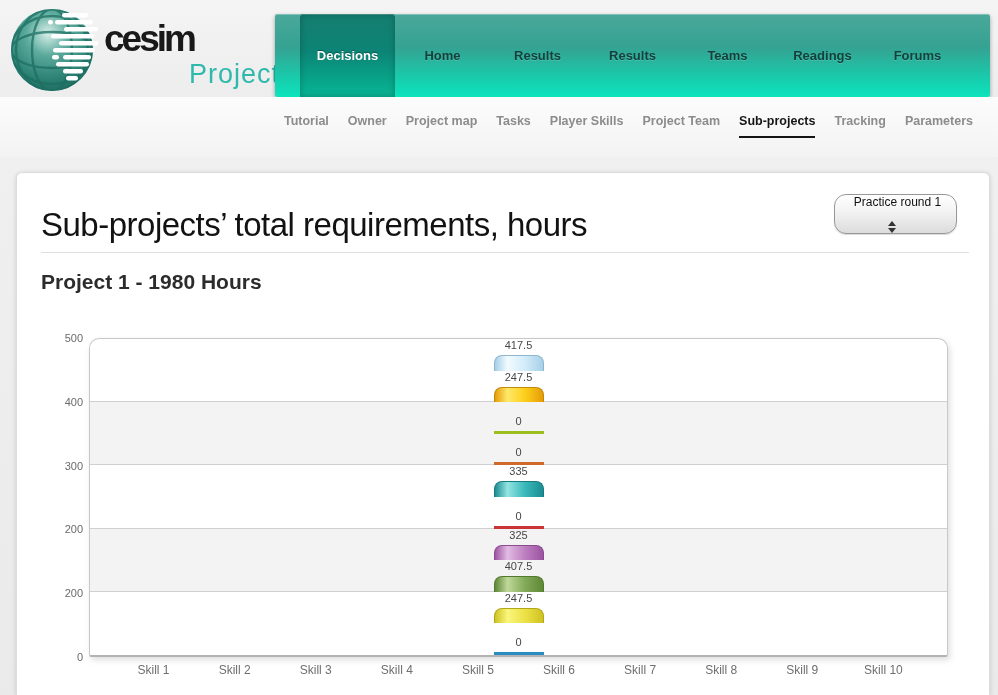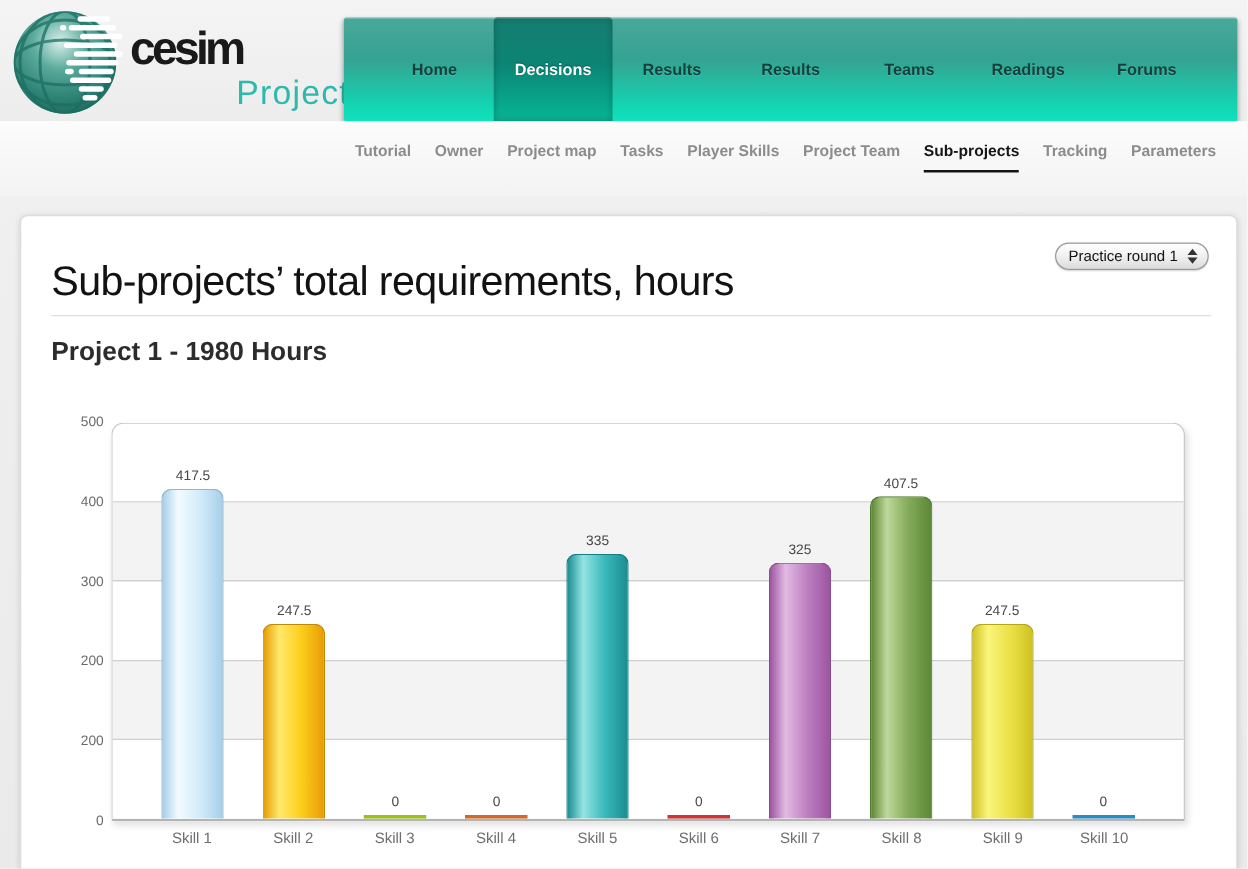--- a/index.html
+++ b/index.html
@@ -48,42 +48,42 @@
   .card { position:absolute; left:16px; top:172px; width:974px; height:523px;
     background:#ffffff; border:1px solid #dcdcdc; border-bottom:none;
     border-radius:6px 6px 0 0; box-shadow:0 1px 5px rgba(0,0,0,.14); }
 
   .page-title { position:absolute; left:24px; top:33px; font-size:33px;
     letter-spacing:-.5px; color:#121212; font-weight:normal; }
   .title-rule { position:absolute; left:24px; top:79px; width:928px; height:1px; background:#dfdfdf; }
   .page-subtitle { position:absolute; left:24px; top:97px; font-size:21px; color:#2c2c2c; }
 
   
-  .round-select { position:absolute; right:22px; top:21px; width:123px; height:22px;
+  .round-select { position:absolute; right:32px; top:21px; width:123px; height:40px;
     border:1px solid #979797; border-radius:12px;
     background: linear-gradient(180deg,#ffffff 0%, #f2f2f2 45%, #dcdcdc 100%);
     box-shadow: 0 1px 1px rgba(0,0,0,.15);
-    display:flex; align-items:center; cursor:pointer; }
+    display:flex; align-items:center; cursor:pointer;flex-direction:column; }
   .round-select .sel-label { flex:1; text-align:center; font-size:12px; color:#111; padding-left:4px; }
   .round-select .spin { width:18px; display:flex; flex-direction:column; align-items:center; gap:2px;
     padding-right:7px; }
   .tri-up { width:0; height:0; border-left:4px solid transparent; border-right:4px solid transparent;
     border-bottom:5px solid #333; }
   .tri-down { width:0; height:0; border-left:4px solid transparent; border-right:4px solid transparent;
     border-top:5px solid #333; }
 
   
   .y-axis { position:absolute; left:0; top:165px; width:66px; height:319px; }
   .y-axis .ylab { position:absolute; right:0; font-size:11px; color:#6a6a6a; }
 
   .plot { position:absolute; left:72px; top:165px; width:859px; height:319px;
     border:1px solid #c8c8c8; border-bottom:2px solid #b3b3b3; border-radius:10px 10px 2px 2px;
     box-shadow: 2px 3px 6px rgba(0,0,0,.13); overflow:hidden; }
   .plot .gridline { position:absolute; left:0; right:0; height:1px; background:#cfcfcf; }
-  .bars { position:absolute; left:0; top:0; right:0; bottom:0; display:flex; padding:0 24px; }
+  .bars { position:absolute; left:0; top:0; right:0; bottom:0; display:flex; padding:0 24px;flex-direction:column; }
   .col { flex:1; display:flex; flex-direction:column; justify-content:flex-end; align-items:center; }
   .val { font-size:11px; color:#474747; margin-bottom:4px; }
   .bar { width:50px; border-radius:8px 8px 0 0; }
   .bar.zero { border-radius:0; }
 
   .x-axis { position:absolute; left:72px; top:490px; width:859px; display:flex; padding:0 24px; }
   .x-axis .xlab { flex:1; text-align:center; font-size:12px; color:#6e6e6e; }
 </style>
 </head>
 <body>
@@ -124,22 +124,22 @@
         <rect x="44" y="50" width="7" height="4.4" rx="2.2"></rect>
       </g>
     </svg>
     <div class="logo-word">
       <div class="logo-cesim">cesim</div>
       <div class="logo-project">Project</div>
     </div>
   </div>
 
   <nav class="main-nav" id="main-nav">
+      <div class="tab active">Decisions</div>
       <div class="tab">Home</div>
-      <div class="tab active">Decisions</div>
       <div class="tab">Results</div>
       <div class="tab">Results</div>
       <div class="tab">Teams</div>
       <div class="tab">Readings</div>
       <div class="tab">Forums</div>
     </nav>
 </div>
 
 <div class="sub-nav" id="sub-nav">
     <div class="snav">Tutorial</div>

